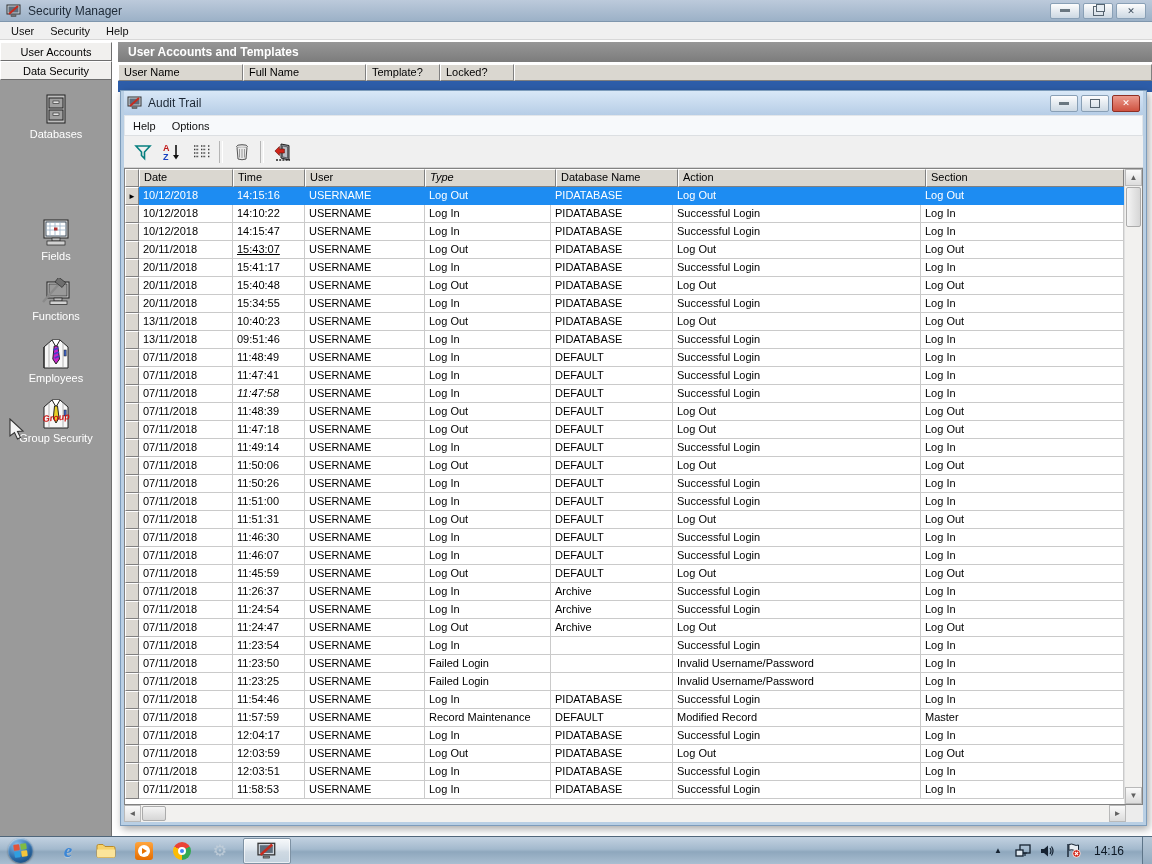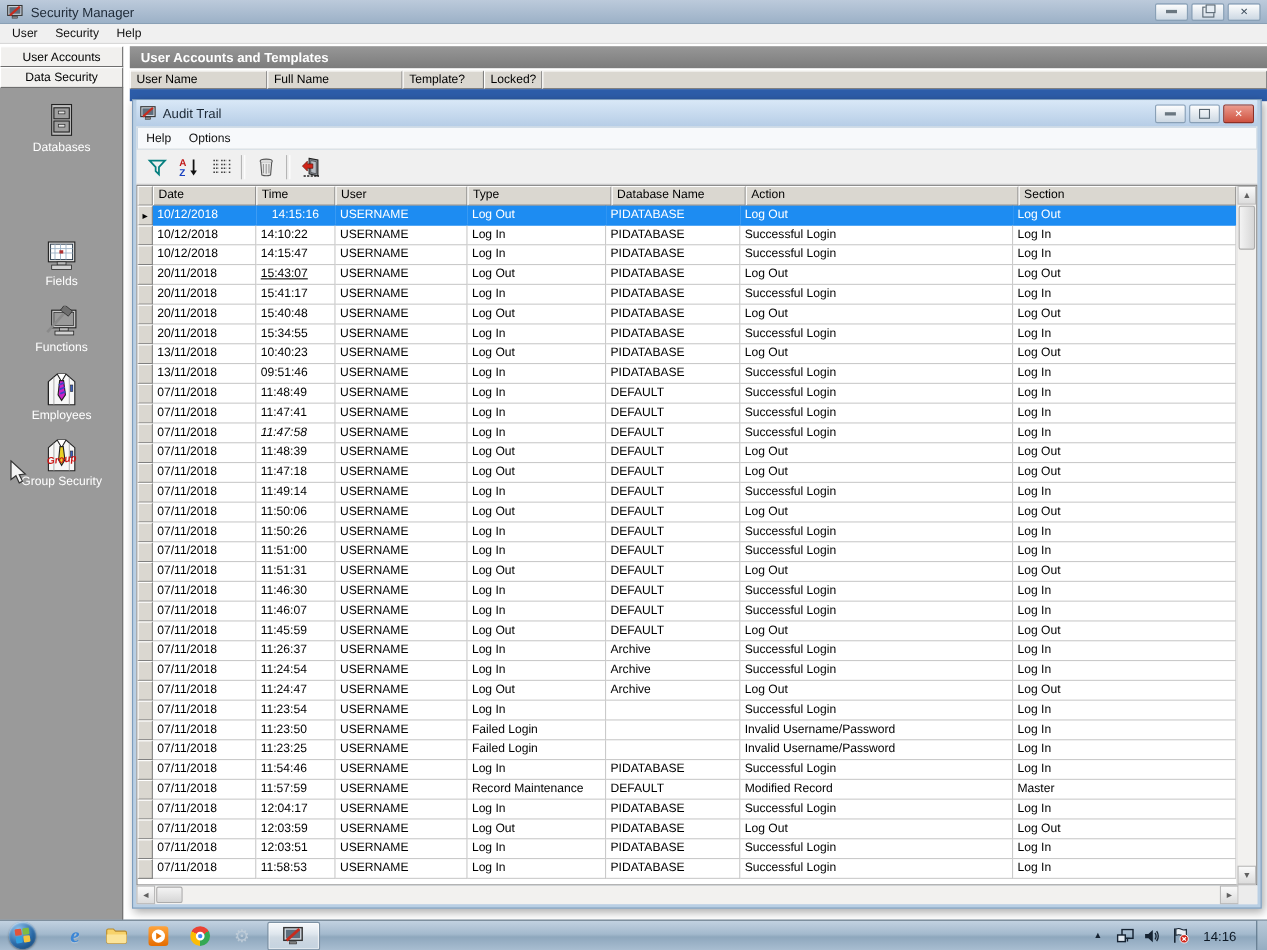--- a/index.html
+++ b/index.html
@@ -210,21 +210,21 @@
       </svg>
       <span>Group Security</span>
     </div>
   </div>
 
   <div class="hdr-bar">User Accounts and Templates</div>
   <div class="mcols">
     <span class="mhc" style="width:125px">User Name</span>
     <span class="mhc" style="width:123px">Full Name</span>
     <span class="mhc" style="width:74px">Template?</span>
-    <span class="mhc" style="width:53px">Locked?</span>
+    <span class="mhc" style="width:74px">Locked?</span>
     <span class="mhc" style="flex:1"></span>
   </div>
   <div class="mrow-sel"></div>
 
   <div class="audit">
     <div class="a-title">
       <svg width="16" height="14" viewBox="0 0 16 14">
         <rect x="1" y="1" width="13" height="9" fill="#cfd6dd" stroke="#333"></rect>
         <rect x="2.5" y="2.5" width="10" height="6" fill="#5d6d7c"></rect>
         <rect x="5" y="11" width="5" height="1.5" fill="#888" stroke="#333" stroke-width=".5"></rect>
@@ -287,30 +287,30 @@
       </span>
     </div>
 
     <div class="grid-wrap">
       <div class="grid-cols">
         <div class="g-hdr" id="g-hdr">
             <span class="g-hc selw"></span>
             <span class="g-hc" style="width: 94px;">Date</span>
             <span class="g-hc" style="width: 72px;">Time</span>
             <span class="g-hc" style="width: 120px;">User</span>
-            <span class="g-hc" style="width: 131px;">Type</span>
+            <span class="g-hc" style="width: 131px; font-style: italic;">Type</span>
             <span class="g-hc" style="width: 122px;">Database Name</span>
             <span class="g-hc" style="width: 248px;">Action</span>
             <span class="g-hc" style="flex: 1 1 0%;">Section</span>
           </div>
         <div id="g-body">
             <div class="grid-row sel">
               <span class="rowsel">►</span>
               <span class="cell" style="width: 94px;">10/12/2018</span>
-              <span class="cell" style="width: 72px; text-align: center;">14:15:16</span>
+              <span class="cell" style="width: 72px;">14:15:16</span>
               <span class="cell" style="width: 120px;">USERNAME</span>
               <span class="cell" style="width: 126px;">Log Out</span>
               <span class="cell" style="width: 122px;">PIDATABASE</span>
               <span class="cell" style="width: 248px;">Log Out</span>
               <span class="cell" style="flex: 1 1 0%;">Log Out</span>
             </div>
             <div class="grid-row">
               <span class="rowsel"></span>
               <span class="cell" style="width: 94px;">10/12/2018</span>
               <span class="cell" style="width: 72px;">14:10:22</span>

